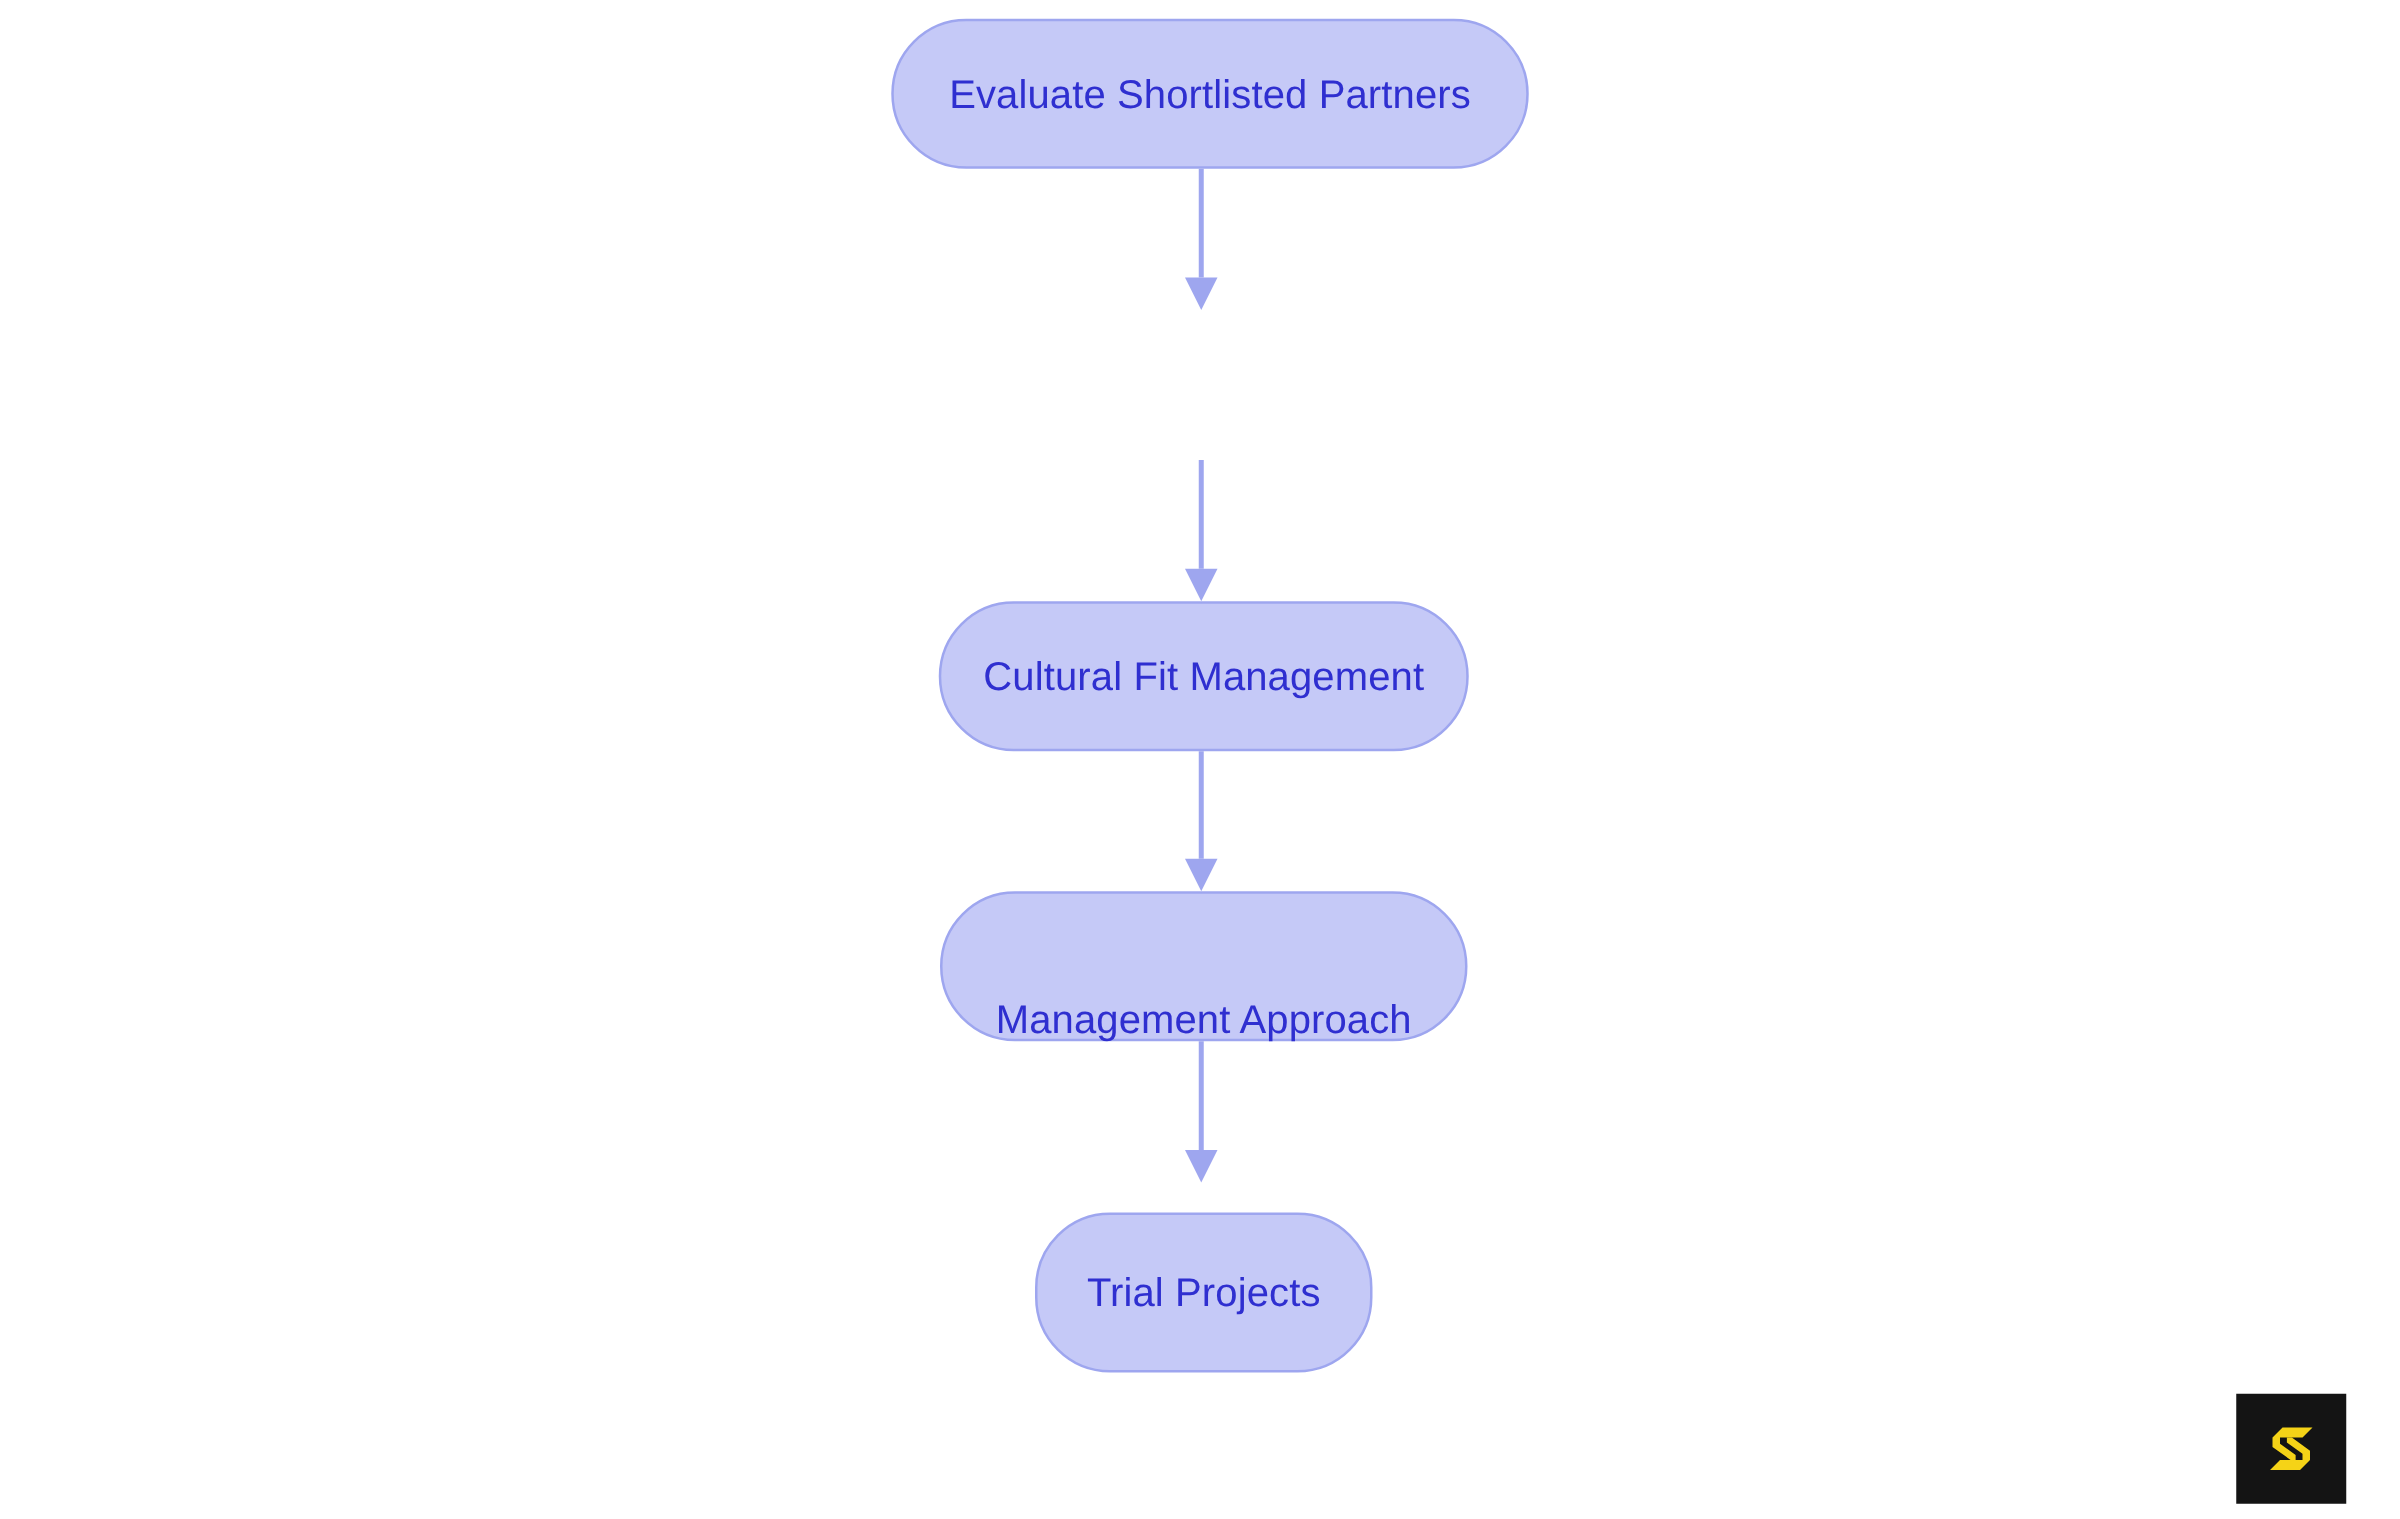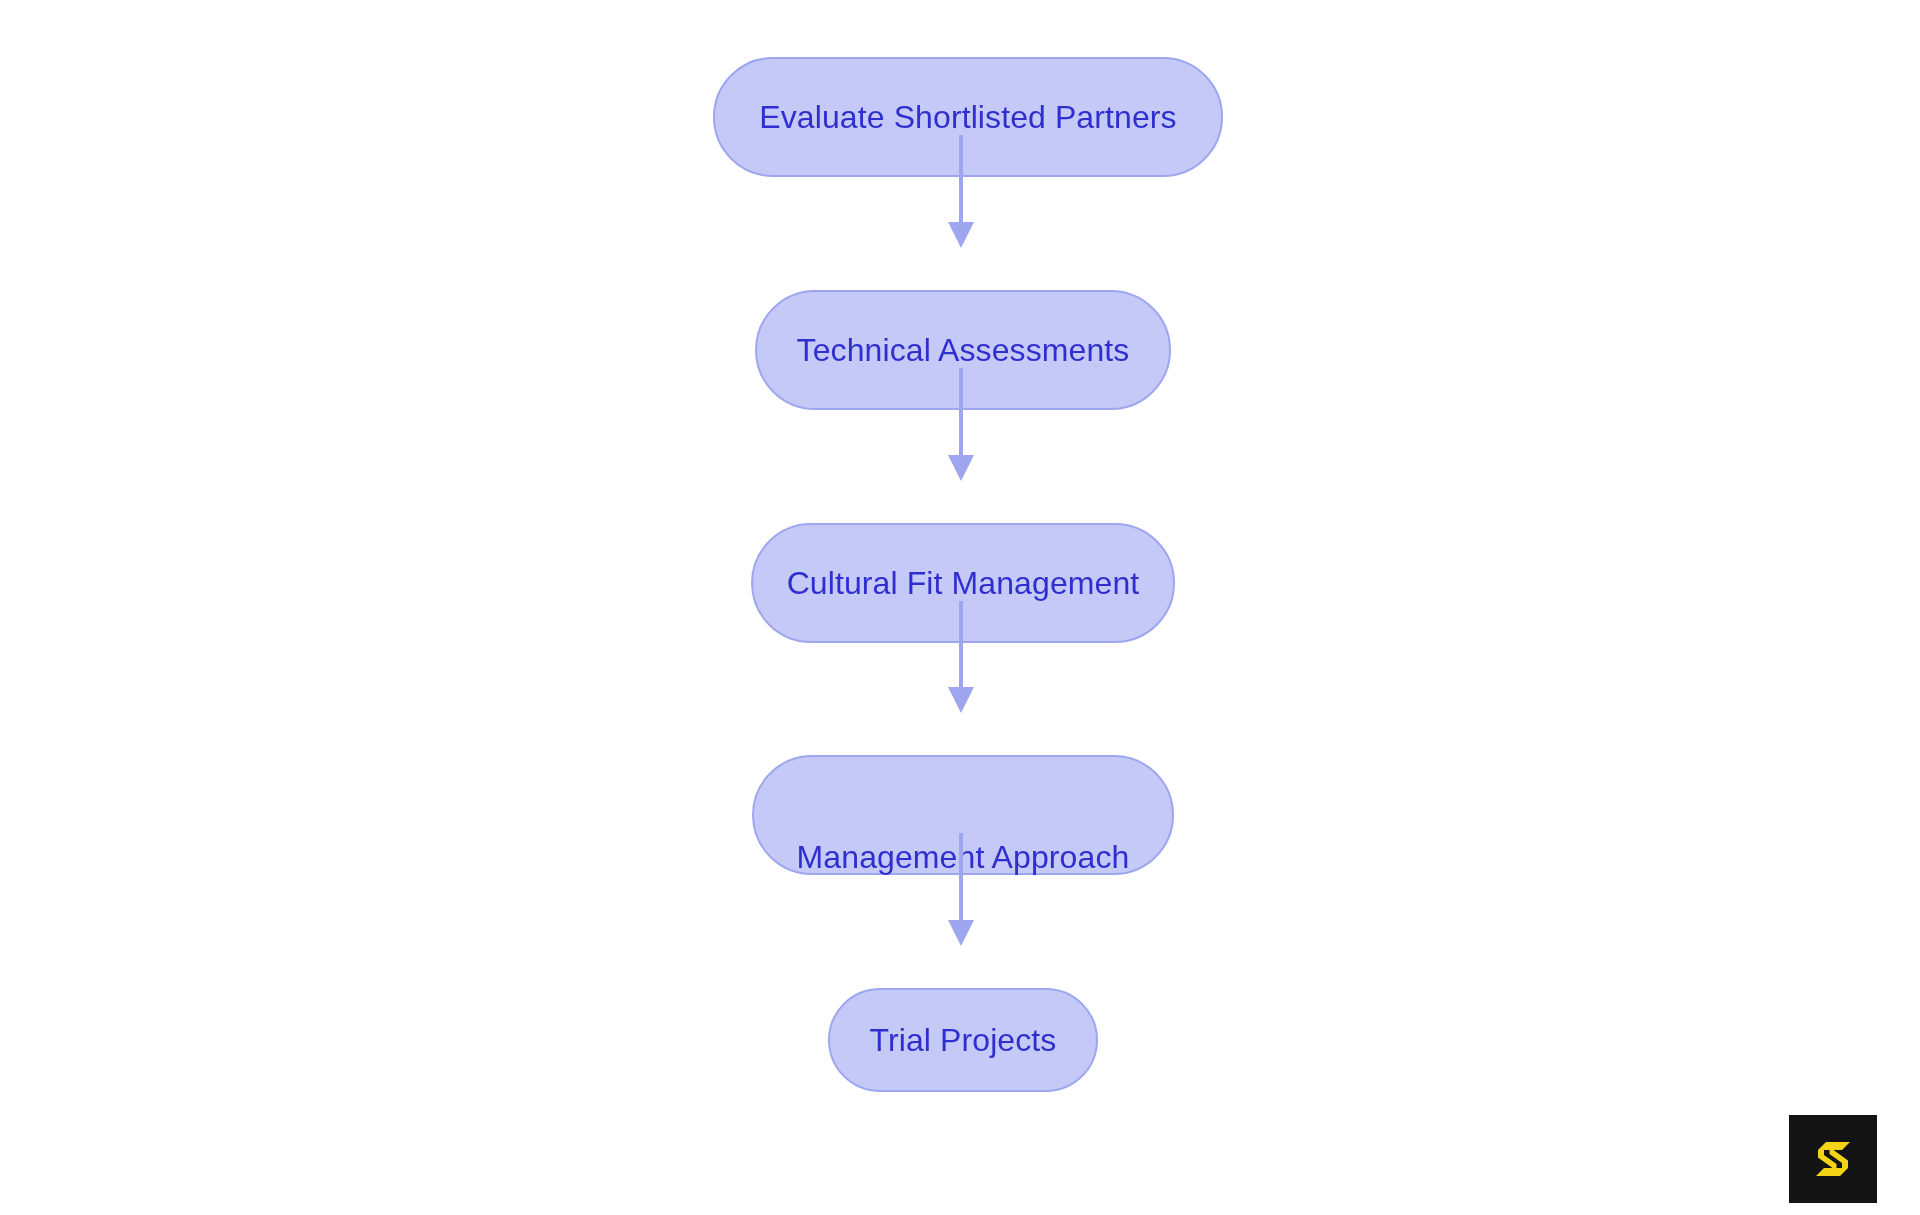--- a/index.html
+++ b/index.html
@@ -33,33 +33,32 @@
     border-radius: 60px;
     display: flex;
     align-items: center;
     justify-content: center;
     text-align: center;
     color: #2f2fd0;
     font-weight: 400;
     letter-spacing: 0.1px;
     white-space: nowrap;
     user-select: none;
-    margin-top: 42px;
   }
 
   .node-label {
     display: block;
     line-height: 1;
   }
 
   #node-0 { left: 713px;  top: 15px;   width: 510px; height: 120px; font-size: 32px; }
   #node-1 { left: 755px;  top: 248px;  width: 416px; height: 120px; font-size: 32px; }
   #node-2 { left: 751px;  top: 481px;  width: 424px; height: 120px; font-size: 32px; }
   #node-3 { left: 752px;  top: 713px;  width: 422px; height: 120px; font-size: 32px; align-items: flex-end; }
-  #node-4 { left: 828px;  top: 946px;  width: 270px; height: 104px; font-size: 32px; justify-content: center; }
+  #node-4 { left: 828px;  top: 970px;  width: 270px; height: 128px; font-size: 32px; justify-content: center; }
 
   
   .connector {
     position: absolute;
     left: 955px;
     width: 12px;
   }
   .connector .stem {
     position: absolute;
     left: 4px;
@@ -114,23 +113,20 @@
 
   <div class="node" id="node-0">
     <span class="node-label">Evaluate Shortlisted Partners</span>
   </div>
 
   <div class="connector" id="connector-0">
     <div class="stem"></div>
     <div class="head"></div>
   </div>
 
-  <div class="node" id="node-1">
-    <span class="node-label">Technical Assessments</span>
-  </div>
 
   <div class="connector" id="connector-1">
     <div class="stem"></div>
     <div class="head"></div>
   </div>
 
   <div class="node" id="node-2">
     <span class="node-label">Cultural Fit Management</span>
   </div>
 

